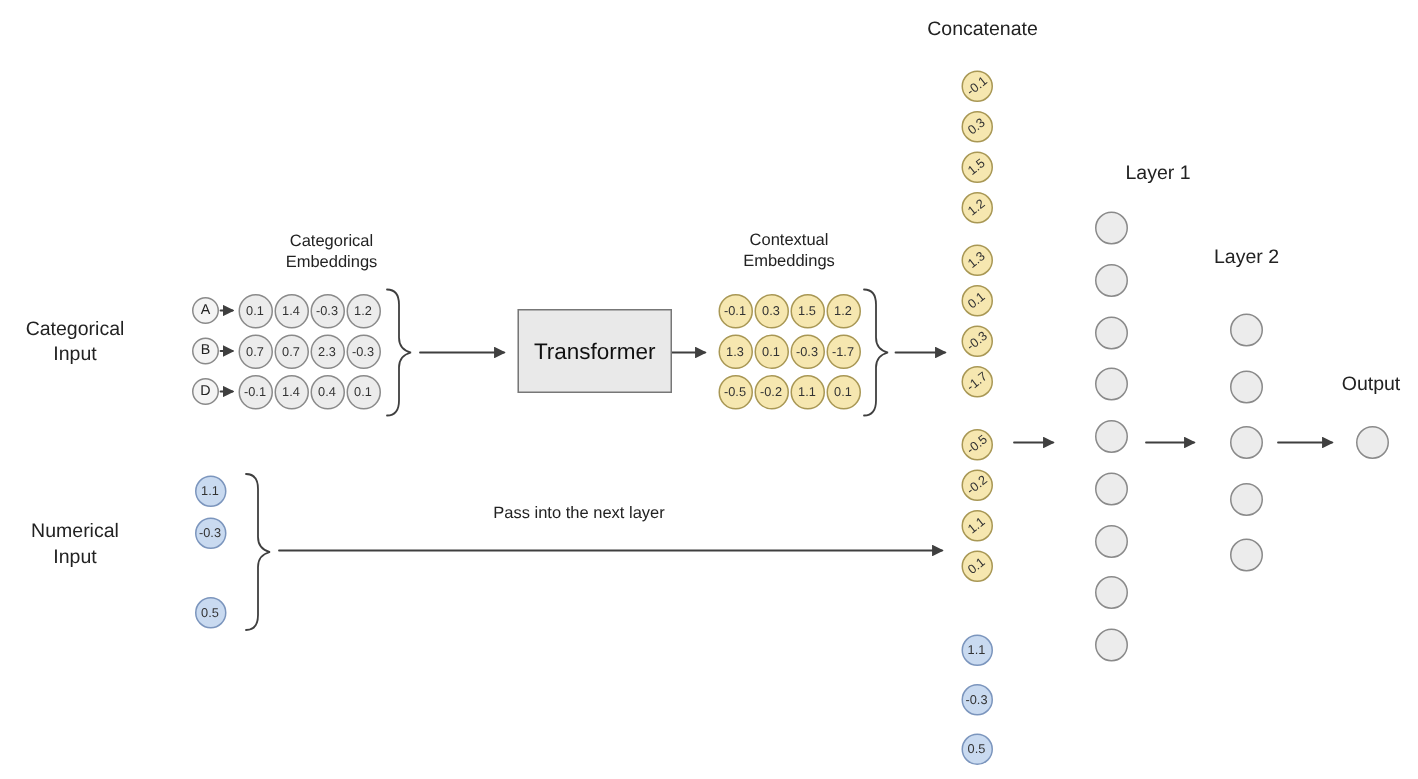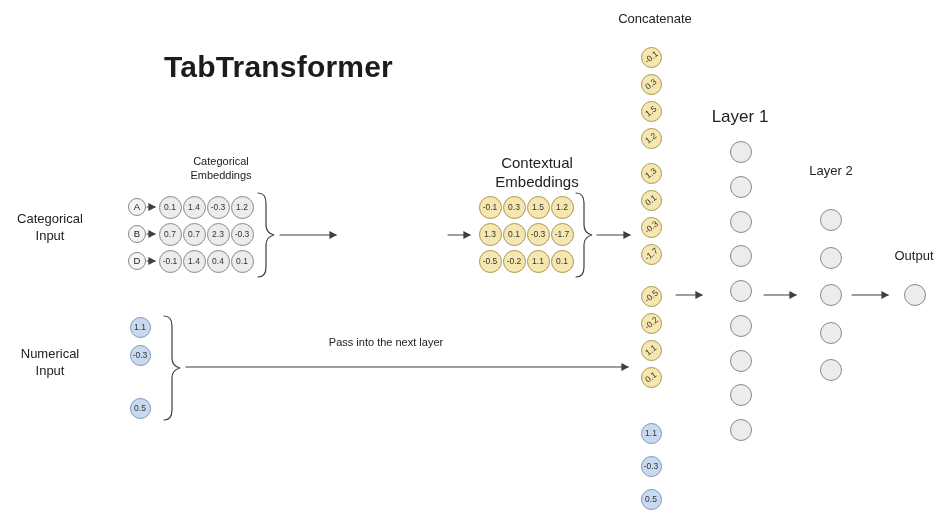--- a/index.html
+++ b/index.html
@@ -81,36 +81,38 @@
       <path d="M576 193 Q584 193 584 203 L584 225 Q584 233 592 235 Q584 237 584 245 L584 267 Q584 277 576 277"></path>
       <line x1="597" y1="235" x2="630" y2="235" marker-end="url(#arr)"></line>
       <path d="M164 316 Q172 316 172 326 L172 358 Q172 366 180 368 Q172 370 172 378 L172 410 Q172 420 164 420"></path>
       <line x1="186" y1="367" x2="628" y2="367" marker-end="url(#arr)"></line>
       <line x1="676" y1="295" x2="702" y2="295" marker-end="url(#arr)"></line>
       <line x1="764" y1="295" x2="796" y2="295" marker-end="url(#arr)"></line>
       <line x1="852" y1="295" x2="888" y2="295" marker-end="url(#arr)"></line>
     </g>
   </svg>
 
-  <div class="title">TabTransformer</div>
 
   <div class="label center" style="left:655px;top:11px;font-size:13px">Concatenate</div>
-  <div class="label center" style="left:740px;top:107px;font-size:17px">Layer 1</div>
+  <div class="label center" style="left:772px;top:107px;font-size:13px">Layer 1</div>
   <div class="label center" style="left:831px;top:163px;font-size:13px">Layer 2</div>
   <div class="label center" style="left:914px;top:248px;font-size:13px">Output</div>
   <div class="label center" style="left:50px;top:211px;font-size:13px;line-height:1.3">Categorical
 Input</div>
   <div class="label center" style="left:50px;top:346px;font-size:13px;line-height:1.3">Numerical
 Input</div>
   <div class="label center" style="left:221px;top:155px;font-size:11px;line-height:1.25">Categorical
 Embeddings</div>
-  <div class="label center" style="left:537px;top:154px;font-size:15px;line-height:1.25">Contextual
+  <div class="label center" style="left:526px;top:154px;font-size:11px;line-height:1.25">Contextual
 Embeddings</div>
   <div class="label center" style="left:386px;top:336px;font-size:11px">Pass into the next layer</div>
 
+  <div class="tbox">
+    <span>Transformer</span>
+  </div>
 
 <div class="node letter" style="left: 128px; top: 198px; width: 18px; height: 18px;">
       <span>A</span>
     </div>
     <div class="node letter" style="left: 128px; top: 225px; width: 18px; height: 18px;">
       <span>B</span>
     </div>
     <div class="node letter" style="left: 128px; top: 252px; width: 18px; height: 18px;">
       <span>D</span>
     </div>

